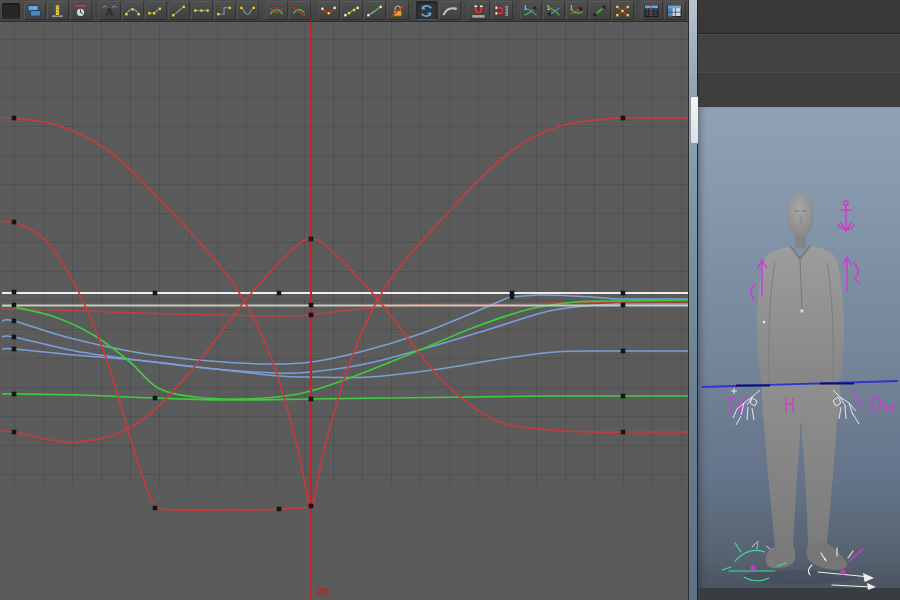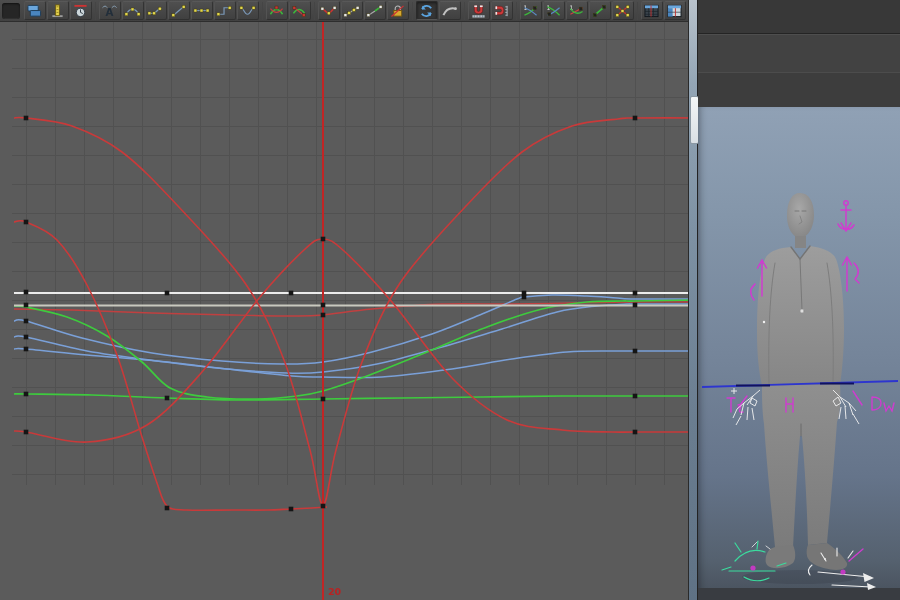--- a/index.html
+++ b/index.html
@@ -15,21 +15,21 @@
   .tb-sep{width:2px;height:18px;margin:0 2px;
     background:linear-gradient(90deg,#303030,#5a5a5a);}
   .tb-group{display:flex;gap:1px;}
   .tb-btn{width:22px;height:19px;padding:1px;box-sizing:border-box;border:1px solid transparent;
     border-top-color:#585858;border-left-color:#535353;border-right-color:#333;border-bottom-color:#303030;
     background:linear-gradient(180deg,#4f4f4f,#404040);border-radius:2px;cursor:pointer;}
   .tb-btn svg{display:block;width:17px;height:14px;}
   .tb-btn.active{background:#343434;box-shadow:inset 0 1px 3px #1a1a1a;
     border-top-color:#2a2a2a;border-left-color:#2a2a2a;border-bottom-color:#555;}
 
-  .graph-area{position:absolute;left:12px;top:22px;width:688px;height:463px;
+  .graph-area{position:absolute;left:0;top:22px;width:688px;height:463px;
     background-color:#5b5b5b;
     background-image:
       repeating-linear-gradient(to right, #515151 0 1px, transparent 1px 29px),
       repeating-linear-gradient(to bottom, #515151 0 1px, transparent 1px 29px);
     background-position:14px 0, 0 17px;}
   .graph-svg{position:absolute;left:0;top:0;}
 
   
   .v-scrollbar{position:absolute;left:688px;top:0;width:10px;height:600px;
     background:linear-gradient(180deg,#b9c3cc 0%,#93a5b5 14%,#7e92a4 38%,#6a7d90 70%,#5f7285 100%);

